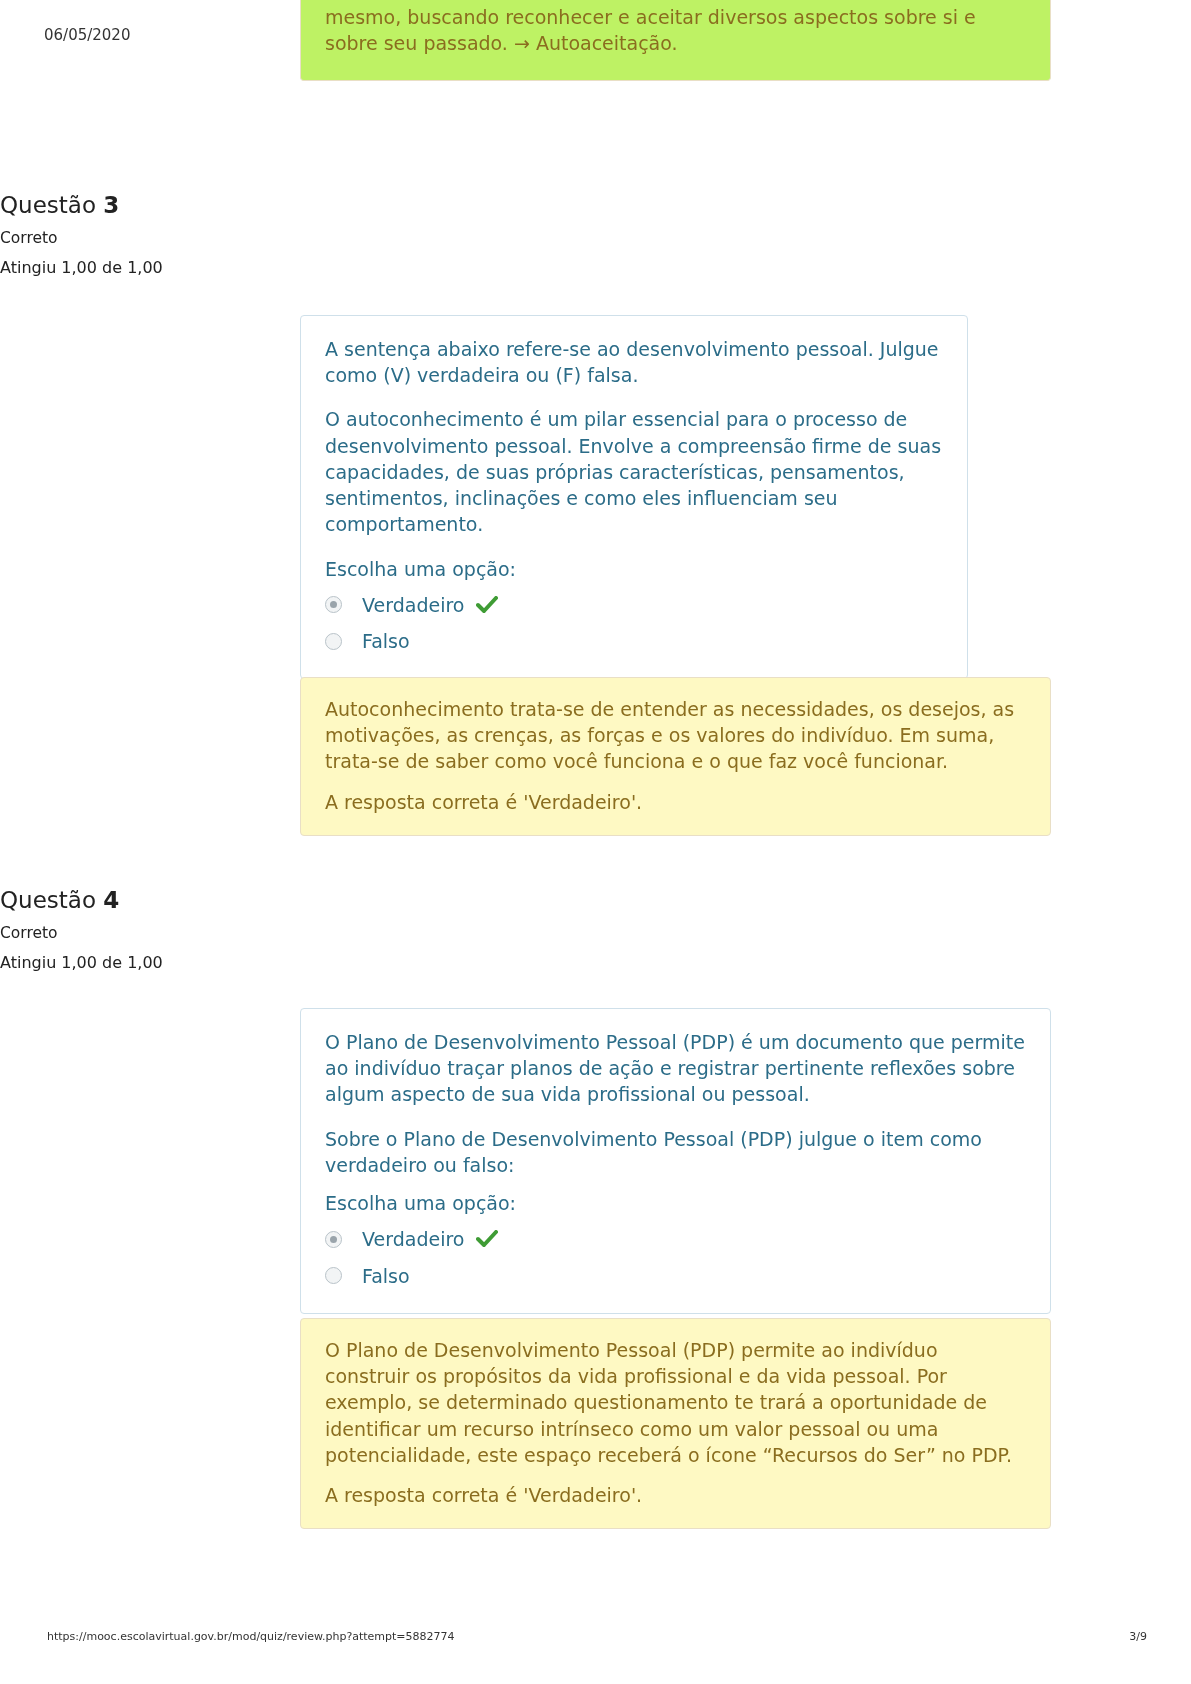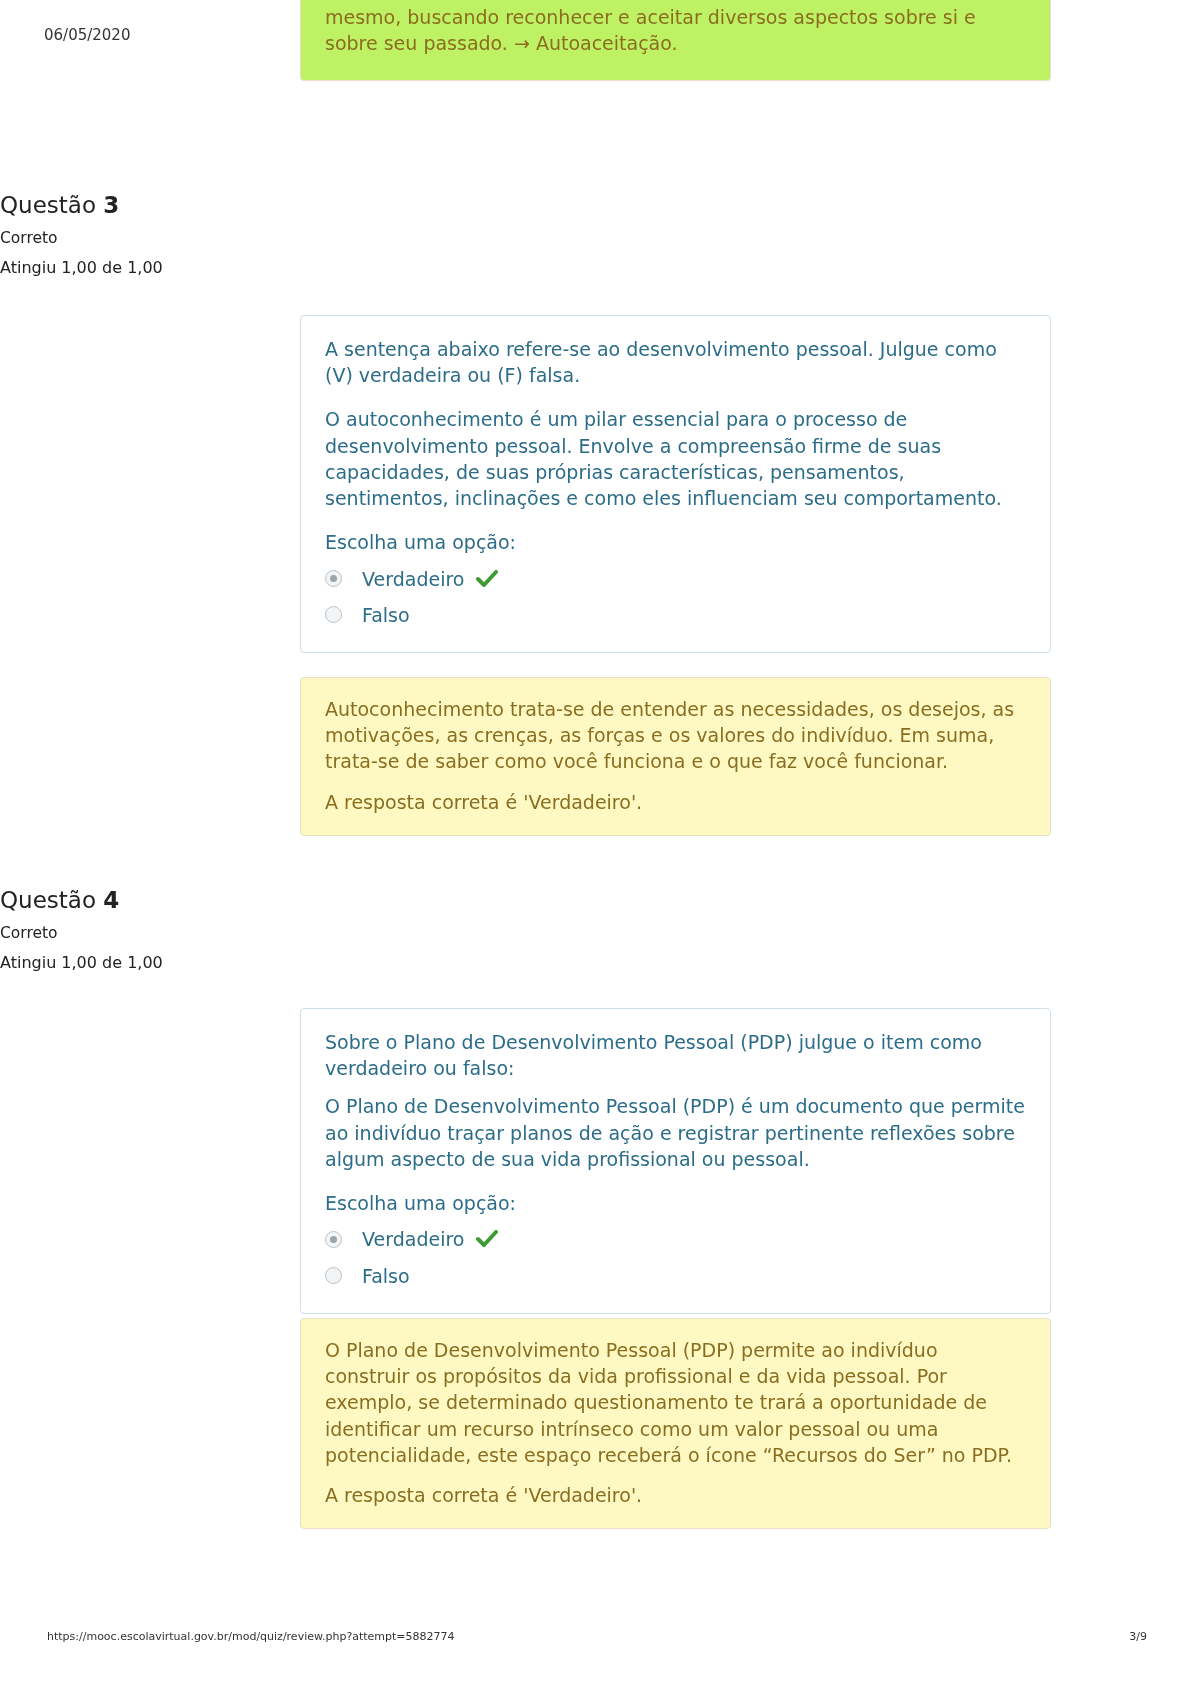--- a/index.html
+++ b/index.html
@@ -185,21 +185,21 @@
   </div>
 
   <div class="qlabel" style="top: 192px;">
     <div class="qtitle">
       <span>Questão </span><b>3</b>
     </div>
     <div class="qstate">Correto</div>
     <div class="qgrade">Atingiu 1,00 de 1,00</div>
   </div>
 
-  <div class="qbox" style="position:absolute; left:300px; top:315px; width:751px;">
+  <div class="qbox" style="position:absolute; left:300px; top:315px; width:668px;">
     <p>A sentença abaixo refere-se ao desenvolvimento pessoal. Julgue como (V) verdadeira ou (F) falsa.</p>
     <p>O autoconhecimento é um pilar essencial para o processo de desenvolvimento pessoal.  Envolve a compreensão firme de suas capacidades, de suas próprias características, pensamentos, sentimentos, inclinações e como eles influenciam seu comportamento.</p>
     <div class="choose">Escolha uma opção:</div>
     <div class="option-row">
       <span class="radio checked"></span>
       <span class="option-label">Verdadeiro</span>
       <span class="check-icon">
         <svg width="22" height="18" viewBox="0 0 22 18">
             <path d="M2 9 L8 15 L20 2" stroke="#3f9c35" stroke-width="4" fill="none" stroke-linecap="round" stroke-linejoin="round"></path>
           </svg>
@@ -218,22 +218,22 @@
 
   <div class="qlabel" style="top: 887px;">
     <div class="qtitle">
       <span>Questão </span><b>4</b>
     </div>
     <div class="qstate">Correto</div>
     <div class="qgrade">Atingiu 1,00 de 1,00</div>
   </div>
 
   <div class="qbox" style="position:absolute; left:300px; top:1008px; width:751px;">
+    <p>O Plano de Desenvolvimento Pessoal (PDP) é um documento que permite ao indivíduo traçar planos de ação e registrar pertinente reflexões sobre algum aspecto de sua vida profissional ou pessoal.</p>
     <p style="margin-bottom:12px;">Sobre o Plano de Desenvolvimento Pessoal (PDP) julgue o item como verdadeiro ou falso:</p>
-    <p>O Plano de Desenvolvimento Pessoal (PDP) é um documento que permite ao indivíduo traçar planos de ação e registrar pertinente reflexões sobre algum aspecto de sua vida profissional ou pessoal.</p>
     <div class="choose">Escolha uma opção:</div>
     <div class="option-row">
       <span class="radio checked"></span>
       <span class="option-label">Verdadeiro</span>
       <span class="check-icon">
         <svg width="22" height="18" viewBox="0 0 22 18">
             <path d="M2 9 L8 15 L20 2" stroke="#3f9c35" stroke-width="4" fill="none" stroke-linecap="round" stroke-linejoin="round"></path>
           </svg>
       </span>
     </div>

